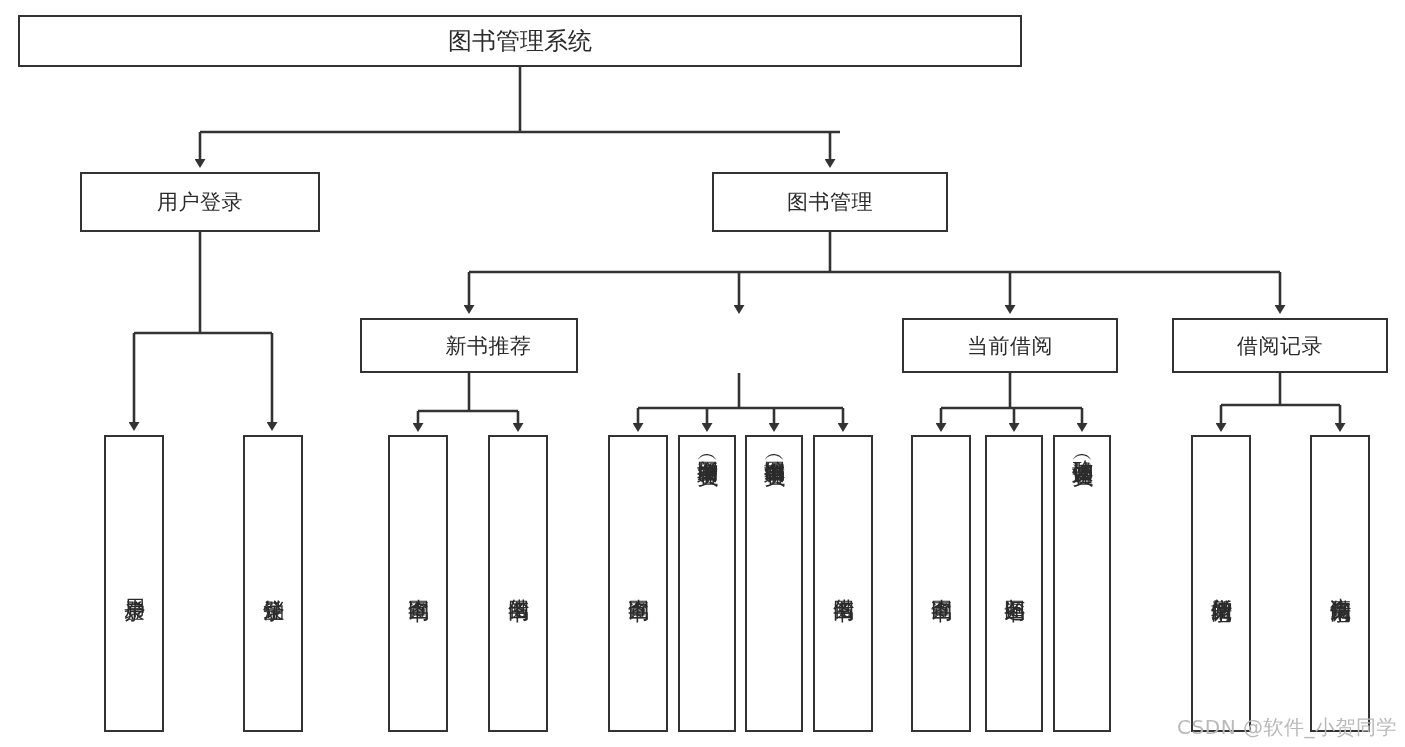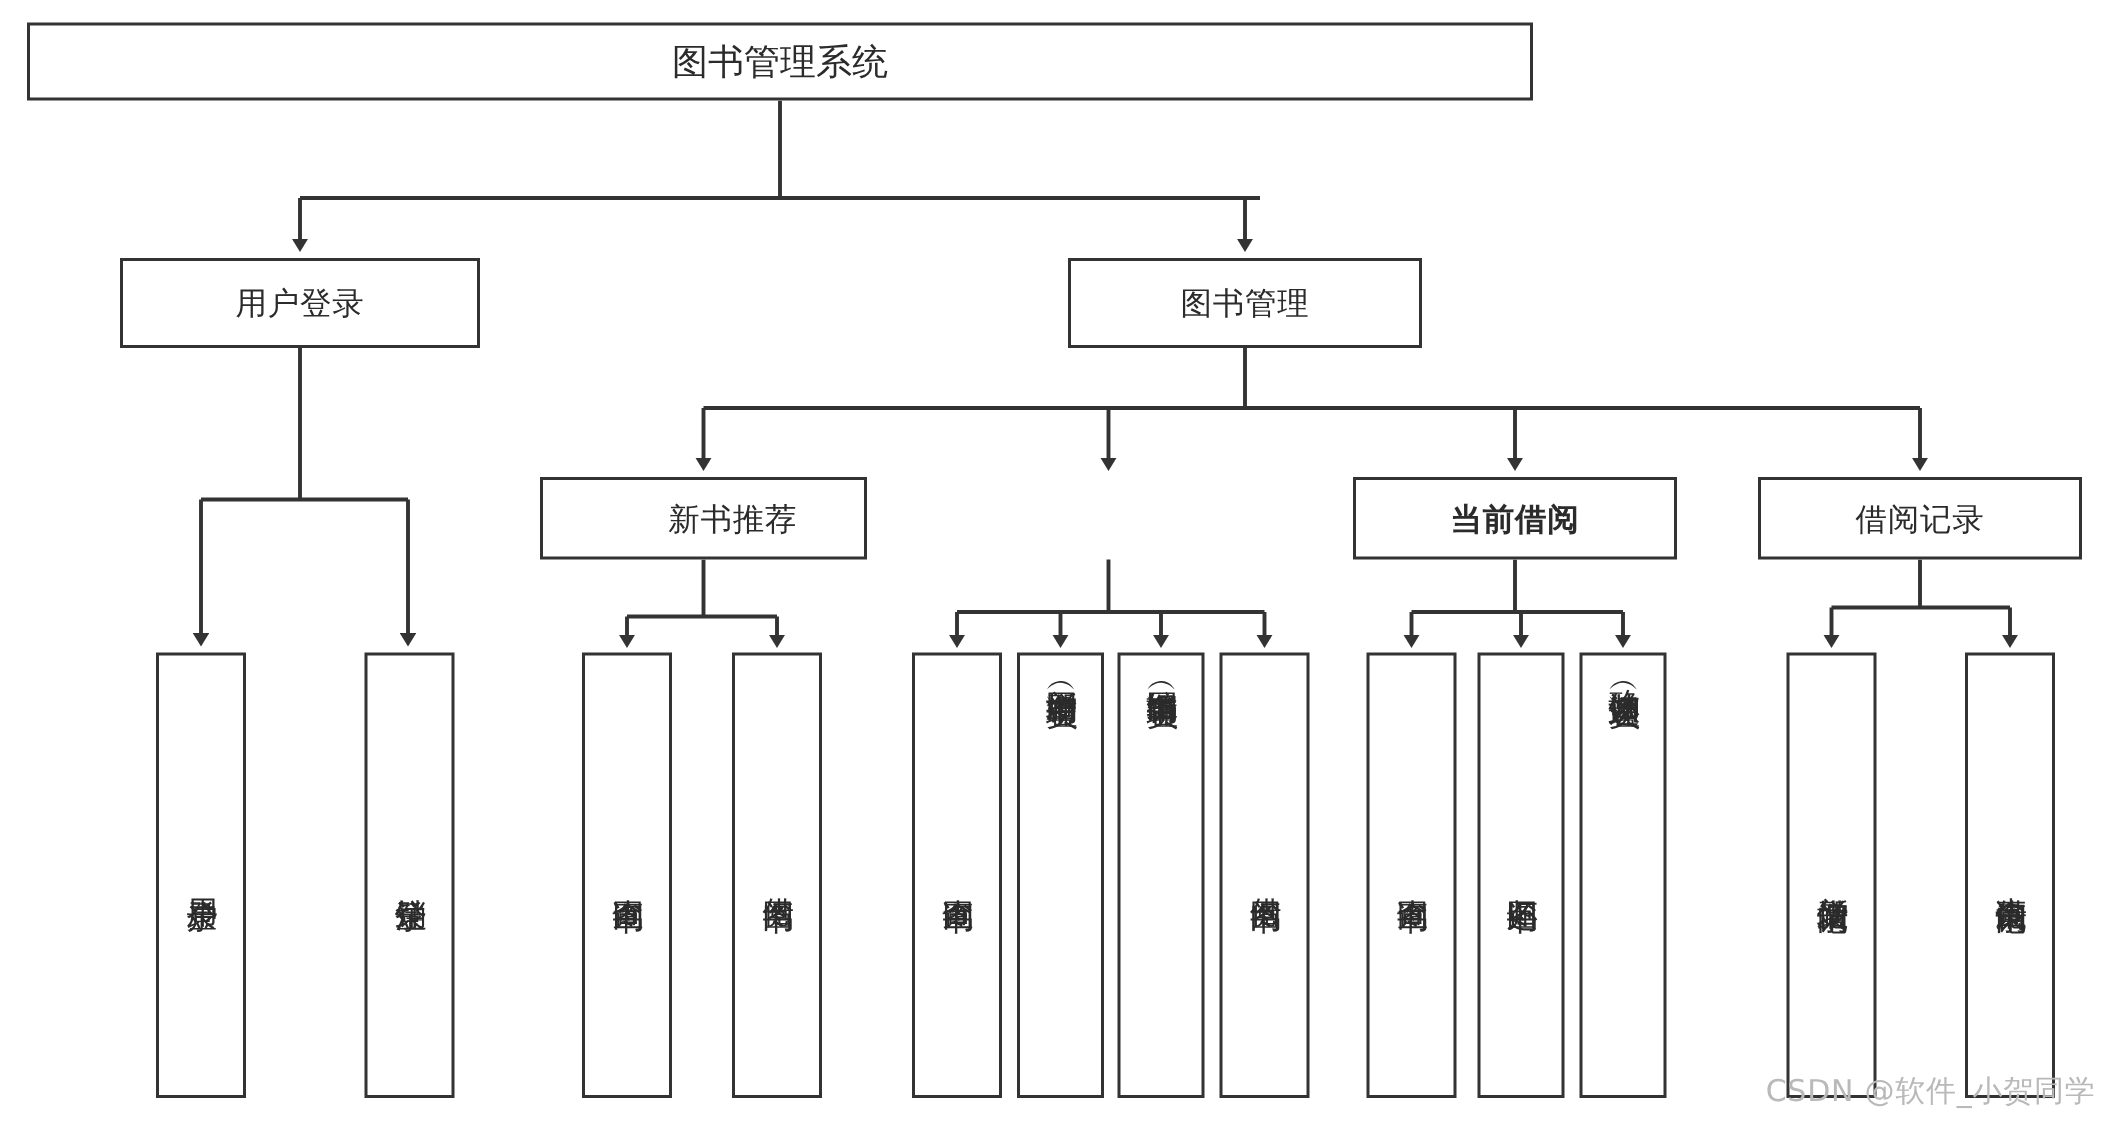--- a/index.html
+++ b/index.html
@@ -123,21 +123,21 @@
       <path d="M1340,405 L1340,424" marker-end="url(#arrow)"></path>
     </g>
   </svg>
 
   <div class="node root" style="left: 18px; top: 15px; width: 1004px; height: 52px;">图书管理系统</div>
 
   <div class="node horiz" style="left: 80px; top: 172px; width: 240px; height: 60px;">用户登录</div>
   <div class="node horiz" style="left: 712px; top: 172px; width: 236px; height: 60px;">图书管理</div>
 
   <div class="node horiz" style="left: 360px; top: 318px; width: 218px; height: 55px; padding-left: 39px;">新书推荐</div>
-  <div class="node horiz" style="left: 902px; top: 318px; width: 216px; height: 55px; font-weight: bold;">当前借阅</div>
+  <div class="node horiz" style="left: 902px; top: 318px; width: 216px; height: 55px;">当前借阅</div>
   <div class="node horiz" style="left: 1172px; top: 318px; width: 216px; height: 55px;">借阅记录</div>
 
   <div class="node leaf centered" style="left: 104px; top: 435px; width: 60px; height: 297px;">
     <span class="vtext">用户登录</span>
   </div>
   <div class="node leaf centered" style="left: 243px; top: 435px; width: 60px; height: 297px;">
     <span class="vtext">注销登录</span>
   </div>
   <div class="node leaf centered" style="left: 388px; top: 435px; width: 60px; height: 297px;">
     <span class="vtext">查询图书</span>

